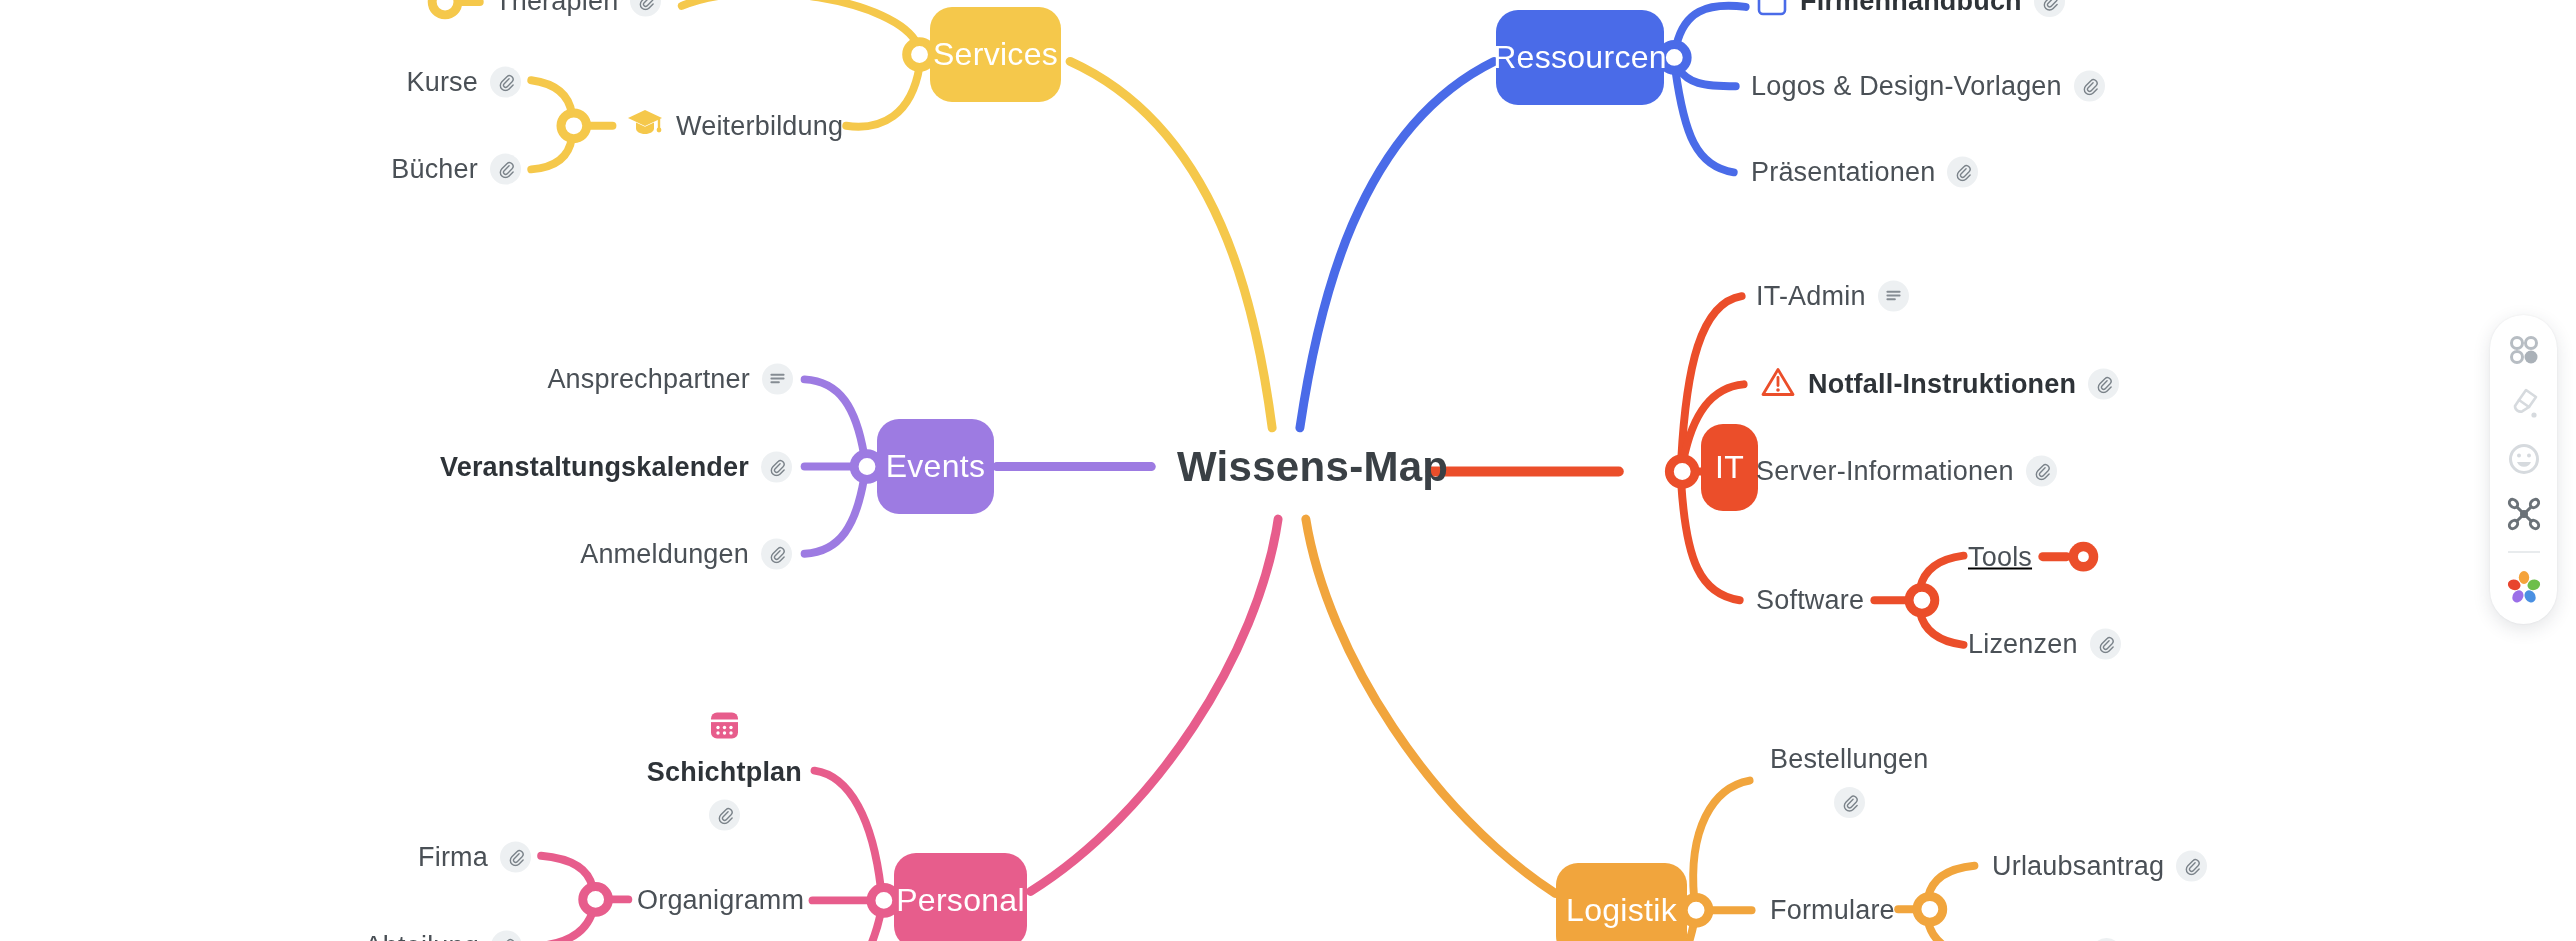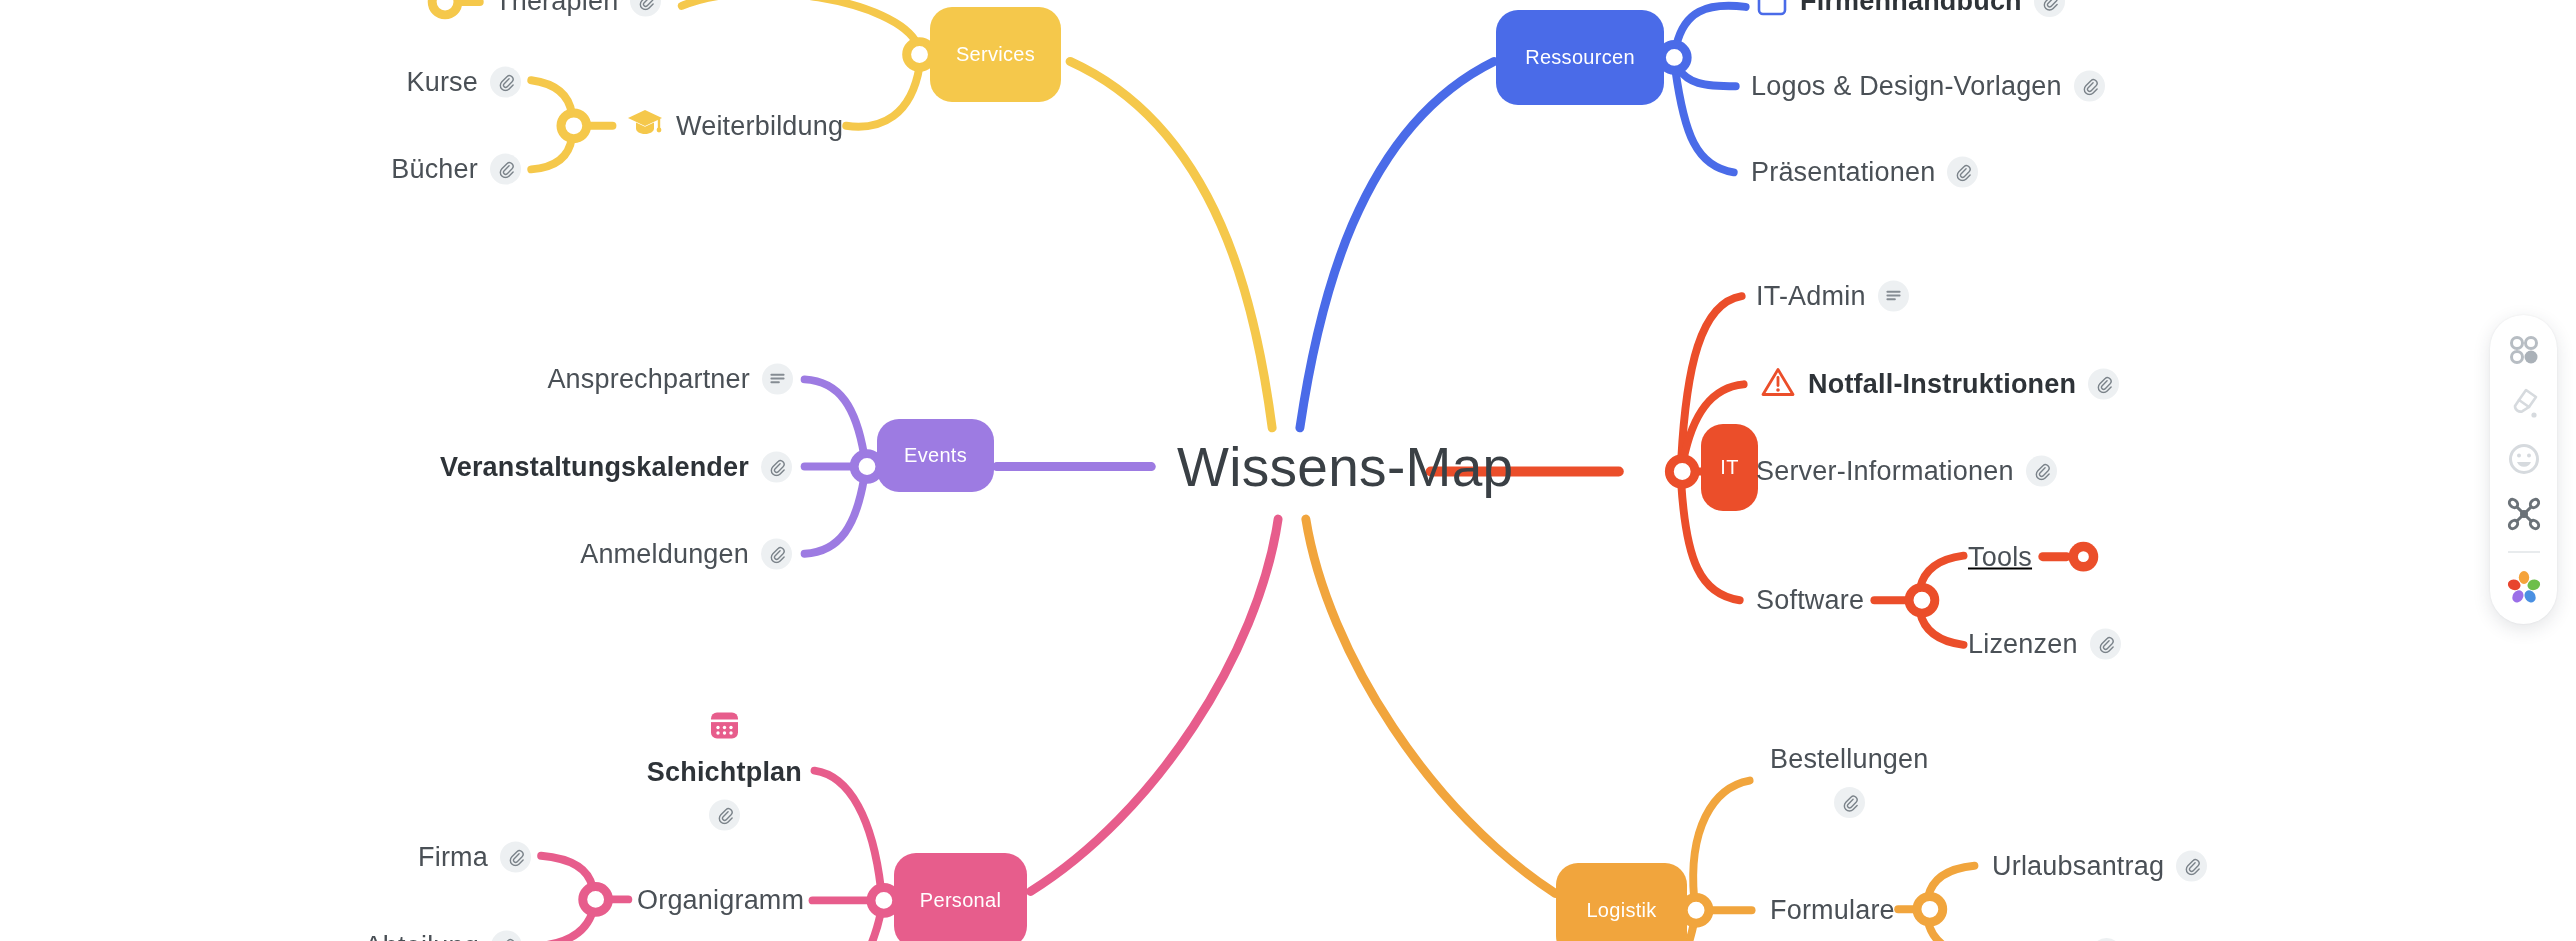--- a/index.html
+++ b/index.html
@@ -11,29 +11,29 @@
   .row{position:absolute;display:flex;align-items:center;gap:12px;transform:translateY(-50%);
        white-space:nowrap;}
   .lbl{font-size:27px;color:#4A5056;letter-spacing:0.2px;}
   .row.bold .lbl{font-weight:700;color:#2E3338;}
   .chip{width:31px;height:31px;border-radius:50%;background:#EDF0F2;display:flex;
         align-items:center;justify-content:center;flex:0 0 auto;}
   .chip svg{display:block;}
 
   
   .pill{position:absolute;display:flex;align-items:center;justify-content:center;
-        border-radius:22px;color:#fff;font-size:20px;letter-spacing:0.3px;}
+        border-radius:22px;color:#fff;font-size:32px;letter-spacing:0.3px;}
   .pill.services {background:#F5C84B;}
   .pill.ressourcen{background:#4A6BE8;}
   .pill.events   {background:#9D7BE2;}
   .pill.it       {background:#EB4E2A;}
   .pill.personal {background:#E75D8C;}
   .pill.logistik {background:#F1A53D;}
 
-  .maptitle{position:absolute;transform:translateY(-50%);font-size:55px;font-weight:400;
+  .maptitle{position:absolute;transform:translateY(-50%);font-size:42px;font-weight:700;
             color:#3A4045;letter-spacing:0.3px;}
 
   
   .toolbar{position:absolute;left:2490px;top:315px;width:67px;height:309px;background:#fff;
            border-radius:34px;box-shadow:0 5px 18px rgba(40,50,60,.13),0 0 2px rgba(40,50,60,.08);
            display:flex;flex-direction:column;align-items:center;justify-content:flex-start;
            padding:16px 0;box-sizing:border-box;}
   .tbtn{width:42px;height:42px;display:flex;align-items:center;justify-content:center;
         border:none;background:transparent;padding:0;margin:0 0 15px 0;cursor:pointer;}
   .tbtn:last-child{margin-bottom:0;}
@@ -121,21 +121,21 @@
   </svg>
 
   <div class="maptitle" style="left:1177px;top:467px;">Wissens-Map</div>
 
   <div class="pill services" style="left:930px;top:7px;width:131px;height:95px;">
     <span>Services</span>
   </div>
   <div class="pill ressourcen" style="left:1496px;top:10px;width:168px;height:95px;">
     <span>Ressourcen</span>
   </div>
-  <div class="pill events" style="left:877px;top:419px;width:117px;height:73px;text-align:center;">
+  <div class="pill events" style="left:877px;top:419px;width:117px;height:95px;text-align:center;">
     <span>Events</span>
   </div>
   <div class="pill it" style="left:1701px;top:424px;width:57px;height:87px;">
     <span>IT</span>
   </div>
   <div class="pill personal" style="left:894px;top:853px;width:133px;height:95px;">
     <span>Personal</span>
   </div>
   <div class="pill logistik" style="left:1556px;top:863px;width:131px;height:95px;">
     <span>Logistik</span>

